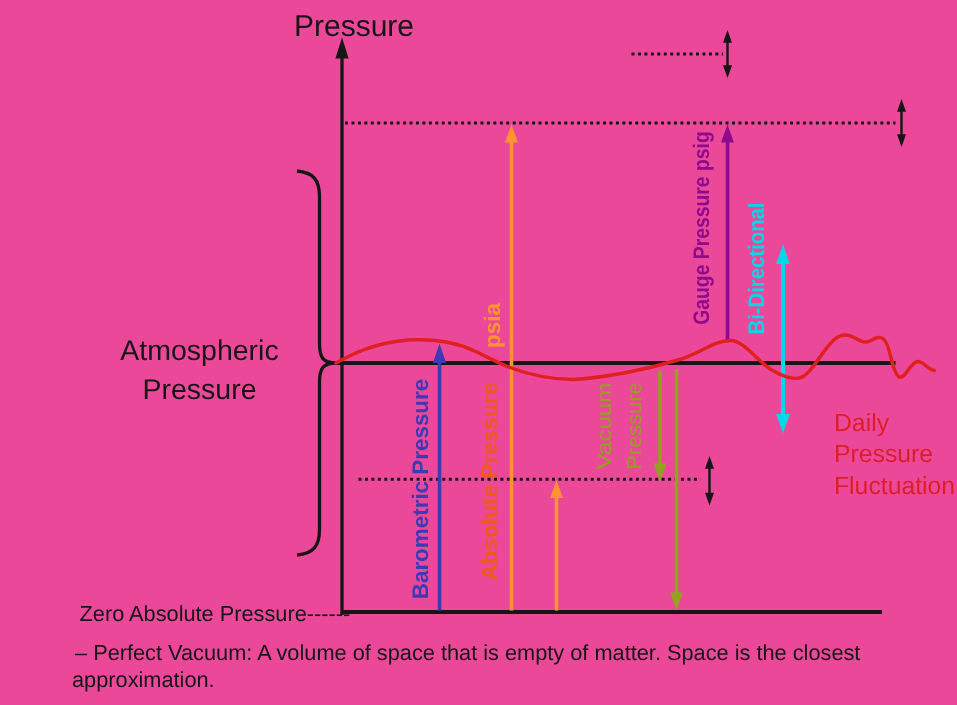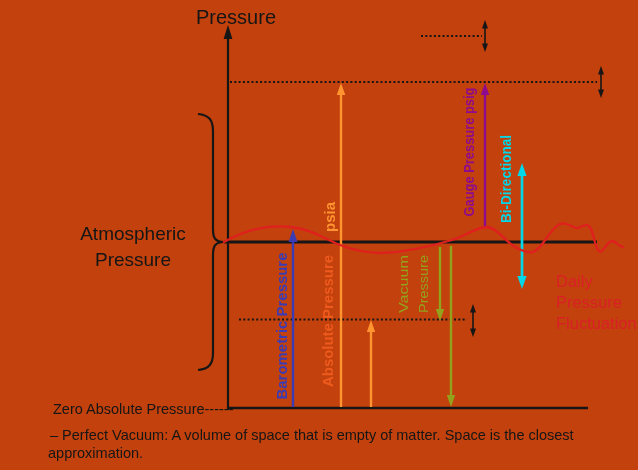--- a/index.html
+++ b/index.html
@@ -1,16 +1,16 @@
 <!DOCTYPE html>
 <html><head>
 <meta charset="utf-8">
 <style>
   html,body{margin:0;padding:0;background:#ffffff;}
-  .stage{position:relative;width:638px;height:470px;background:#c2410c;overflow:hidden;text-align:center;}
+  .stage{position:relative;width:638px;height:470px;background:#ec4899;overflow:hidden;text-align:center;}
   svg text{font-family:"Liberation Sans","DejaVu Sans",sans-serif;}
   .f-title{font-size:20px;}
   .f-atm{font-size:19px;}
   .f-small{font-size:14.5px;}
   .f-daily{font-size:16.5px;}
   .f-rot{font-size:15px;font-weight:bold;}
   .f-vac{font-size:13.5px;}
 </style>
 </head>
 <body>

